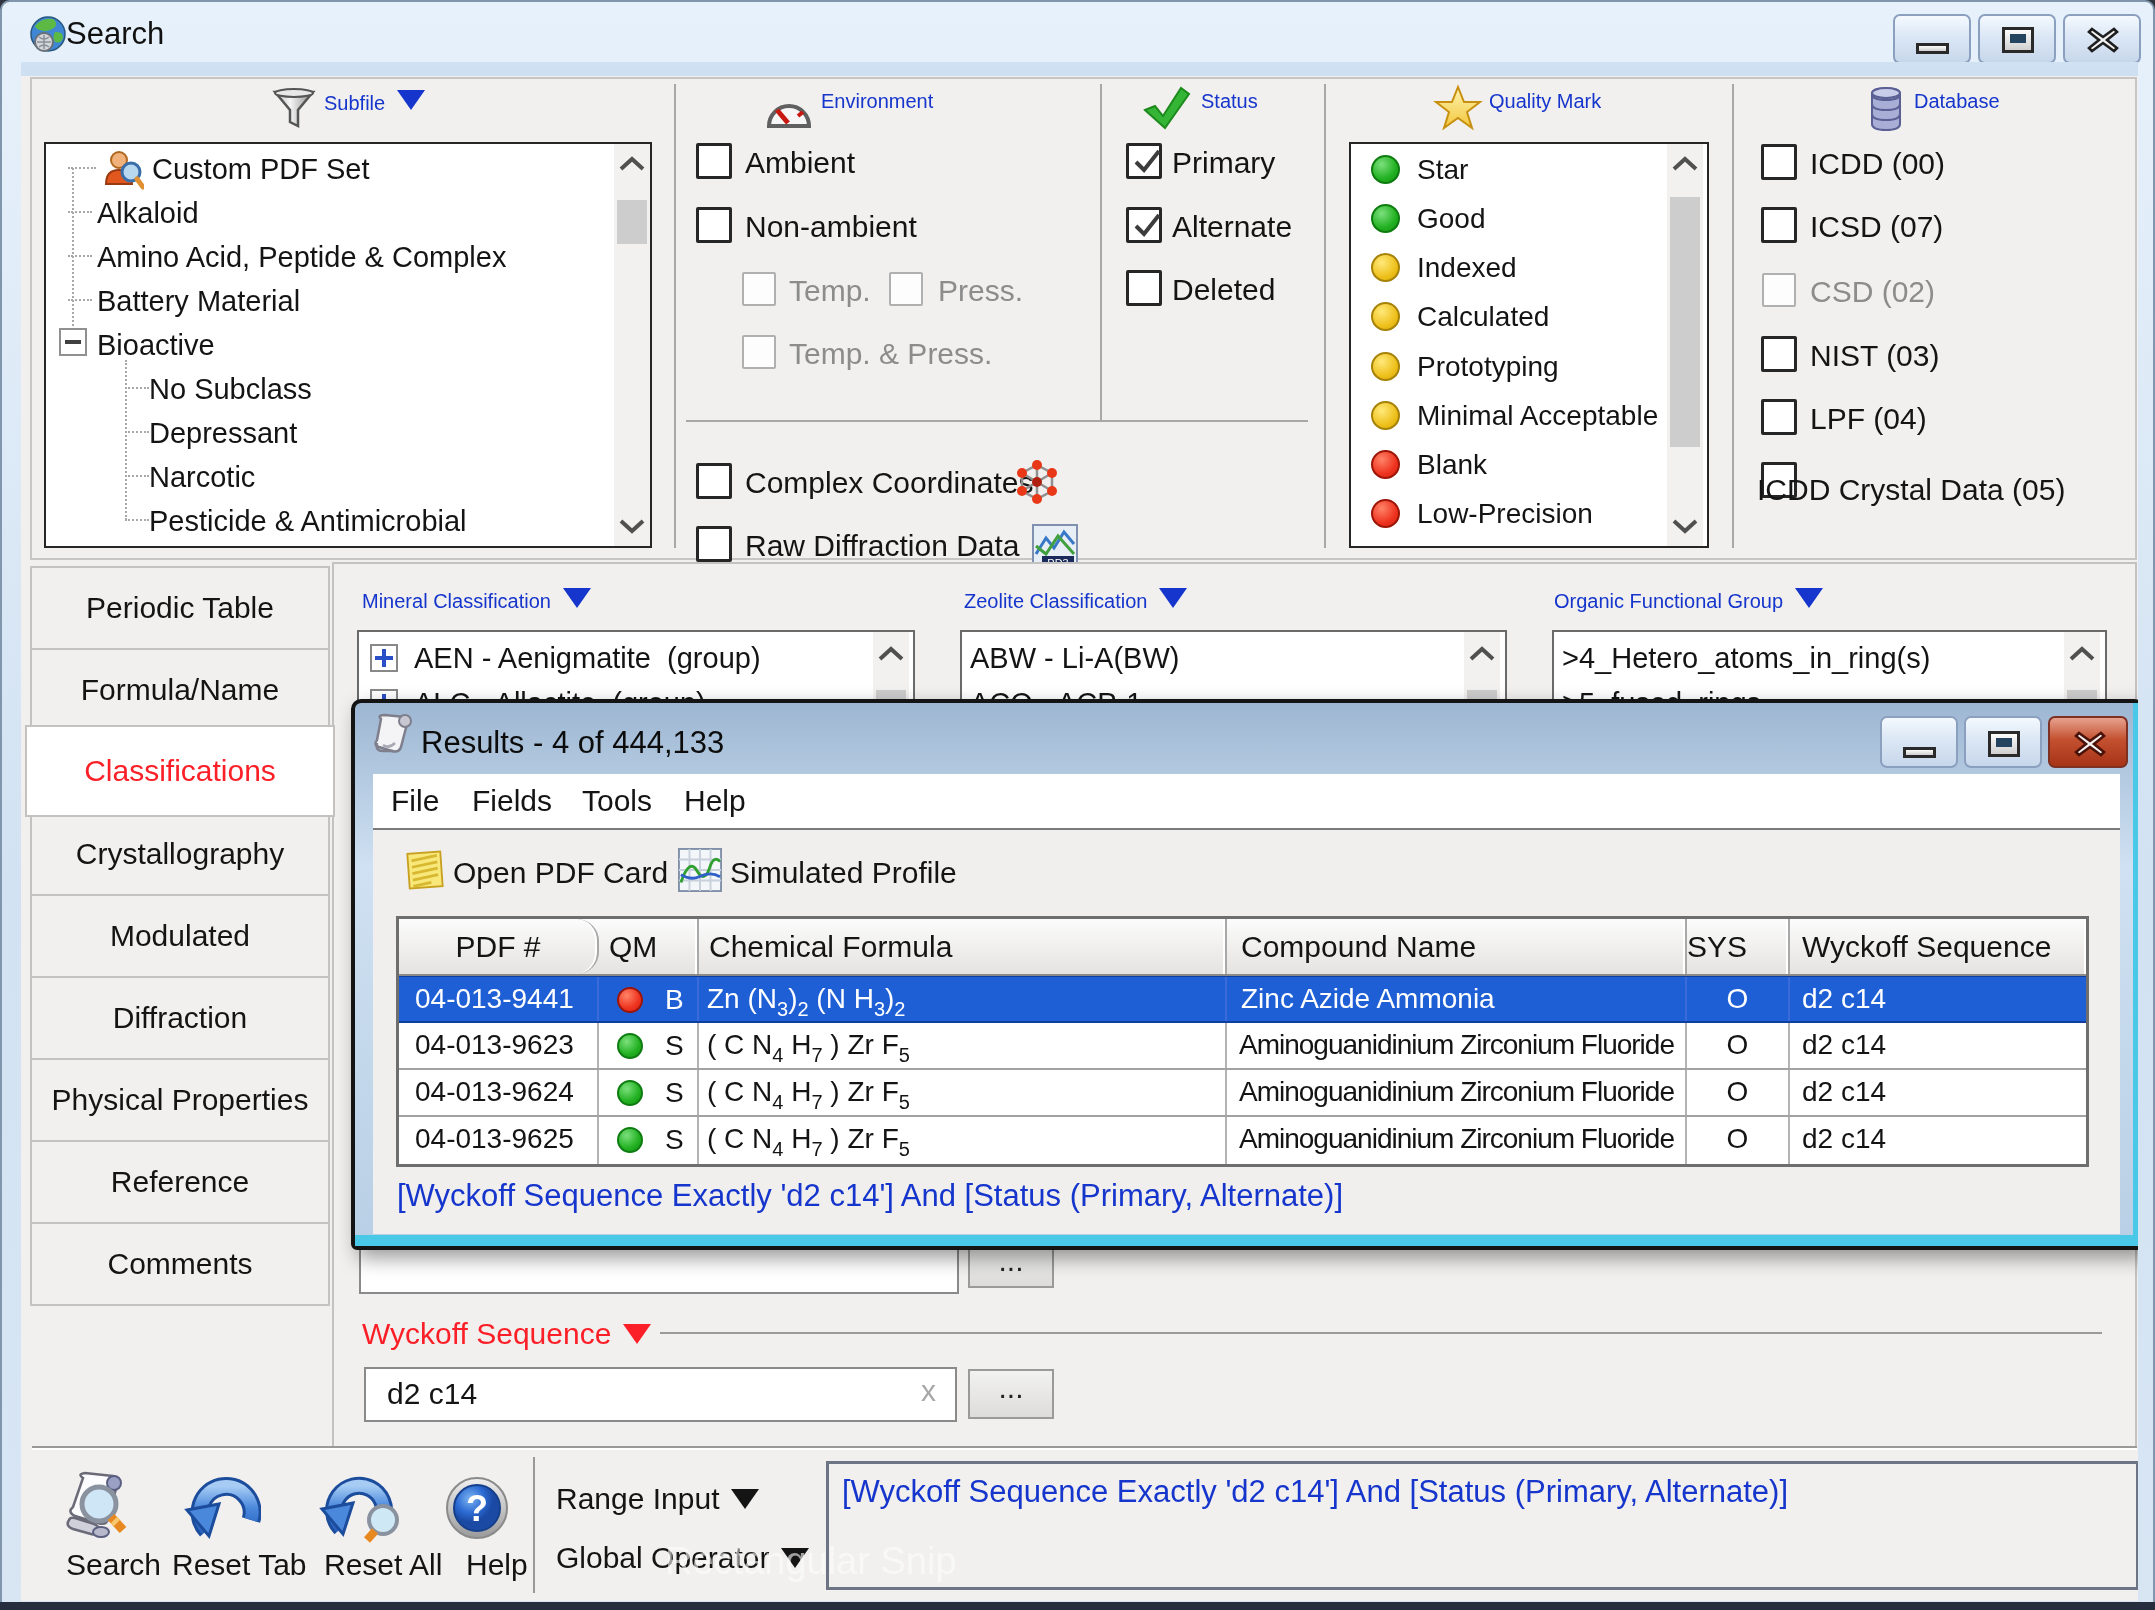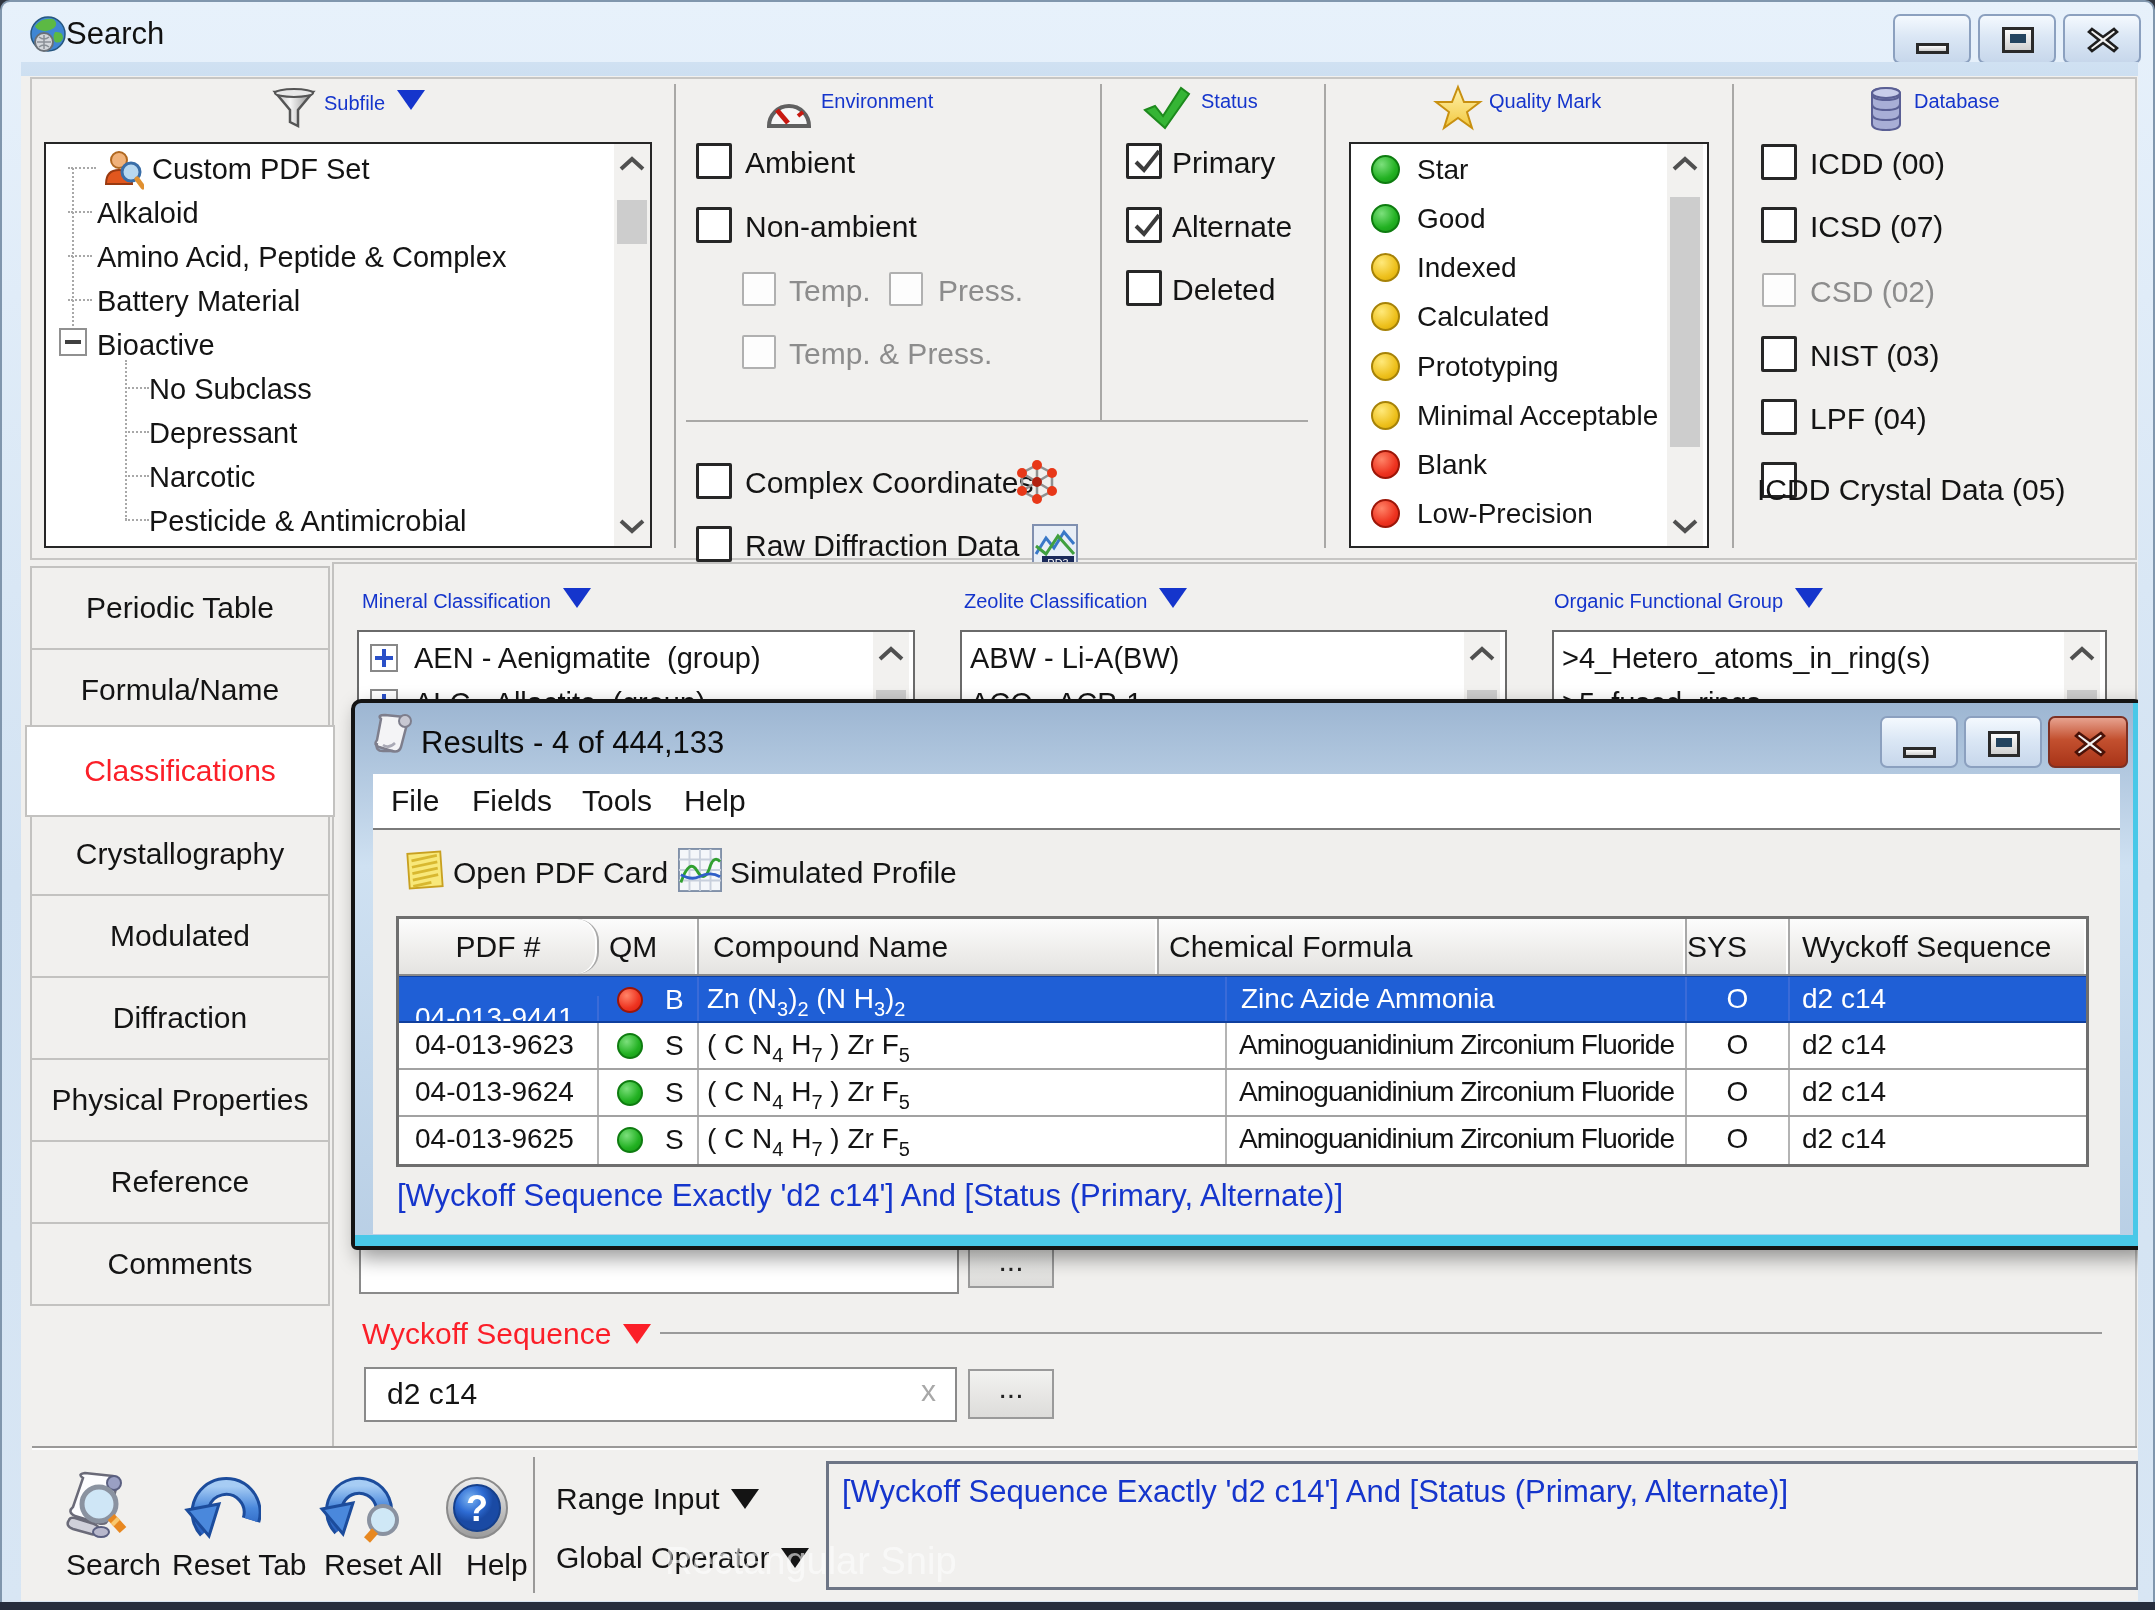--- a/index.html
+++ b/index.html
@@ -420,27 +420,27 @@
           <path d="M1 12 H45 M1 23 H45 M1 34 H45 M12 1 V45 M23 1 V45 M34 1 V45" stroke="#c8d0dc" stroke-width="2"></path>
           <path d="M3 36 Q12 10 20 24 Q28 38 34 18 Q38 8 44 14" fill="none" stroke="#30a030" stroke-width="3"></path>
           <path d="M3 28 Q14 34 22 30 Q34 24 44 30" fill="none" stroke="#3060c8" stroke-width="3"></path>
         </svg>
         <div class="lbl" style="left:357px;top:82px;">Simulated Profile</div>
 
         <div id="tbl" class="abs" style="left:23px;top:142px;width:1693px;border:3px solid #6e6e6e;background:#fff;">
           <div class="trh">
             <div class="th" style="width:200px;text-align:center;border-radius:22px;">PDF #</div>
             <div class="th" style="width:100px;padding-left:10px;">QM</div>
+            <div class="th" style="width:528px;padding-left:10px;">Chemical Formula</div>
             <div class="th" style="width:460px;padding-left:14px;">Compound Name</div>
-            <div class="th" style="width:528px;padding-left:10px;">Chemical Formula</div>
             <div class="th" style="width:103px;text-align:left;">SYS</div>
             <div class="th" style="width:296px;padding-left:12px;border-right:none;">Wyckoff Sequence</div>
           </div>
           <div class="tr sel">
-            <div class="td" style="width:200px;padding-left:16px;margin-top:19px;">04-013-9441</div>
+            <div class="td" style="width:200px;padding-left:16px;">04-013-9441</div>
             <div class="td" style="width:100px;"><span class="dot2 dred"></span><span class="qml">B</span></div>
             <div class="td" style="width:528px;padding-left:8px;">Zn (N<sub class="f">3</sub>)<sub class="f">2</sub> (N H<sub class="f">3</sub>)<sub class="f">2</sub></div>
             <div class="td" style="width:460px;padding-left:14px;">Zinc Azide Ammonia</div>
             <div class="td" style="width:103px;text-align:center;">O</div>
             <div class="td" style="width:296px;padding-left:12px;border-right:none;">d2 c14</div>
           </div>
           <div class="tr">
             <div class="td" style="width:200px;padding-left:16px;">04-013-9623</div>
             <div class="td" style="width:100px;"><span class="dot2 dgreen"></span><span class="qml">S</span></div>
             <div class="td" style="width:528px;padding-left:8px;">( C N<sub class="f">4</sub> H<sub class="f">7</sub> ) Zr F<sub class="f">5</sub></div>

